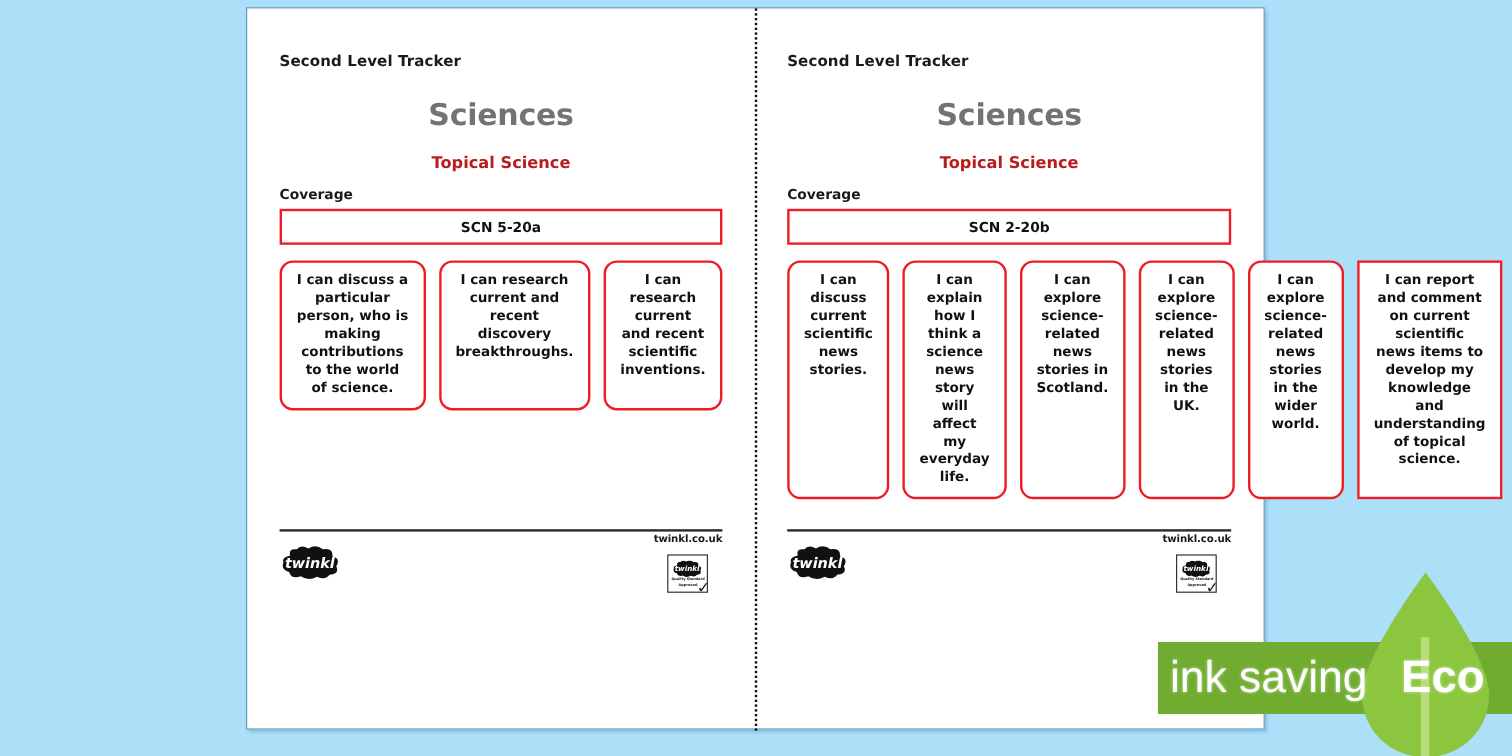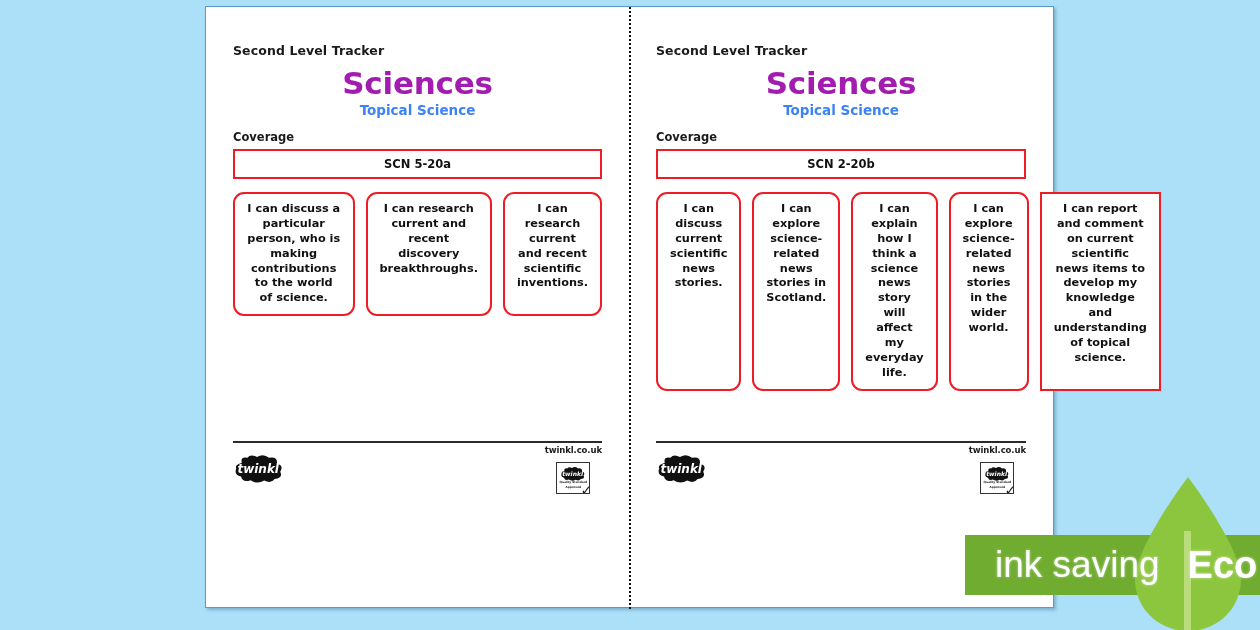--- a/index.html
+++ b/index.html
@@ -52,32 +52,32 @@
 
   
   .tracker-label {
     font-size: 12.5px;
     font-weight: 700;
     color: #1a1a1a;
     letter-spacing: .1px;
     margin: 0 0 8px 0;
   }
   .subject-title {
-    font-size: 31px;
-    font-weight: 700;
-    color: #a21caf;
-    text-align: center;
-    margin: 0;
+    font-size: 25px;
+    font-weight: 700;
+    color: #737373;
+    text-align: center;
+    margin: 16px;
     line-height: 1.1;
     letter-spacing: -.2px;
   }
   .subject-sub {
     font-size: 13.5px;
     font-weight: 700;
-    color: #3b82f6;
+    color: #b91c1c;
     text-align: center;
     margin: 3px 0 0 0;
     line-height: 1.1;
   }
   .coverage-label {
     font-size: 11.5px;
     font-weight: 700;
     color: #1a1a1a;
     margin: 12px 0 5px 0;
   }
@@ -208,21 +208,21 @@
   }
   .eco-word {
     position: relative;
     z-index: 32;
     color: #ffffff;
     font-size: 37px;
     font-weight: 400;
     font-family: "Liberation Sans", sans-serif;
     text-shadow: 0 0 3px rgba(255,255,255,.55);
   }
-  #eco-ink { margin-left: 30px; }
+  #eco-ink { margin-left: 10px; }
   #eco-eco {
     margin-left: 28px;
     font-weight: 700;
     font-size: 38px;
   }
 </style>
 </head>
 <body>
 
 <div id="sheet">
@@ -269,22 +269,23 @@
 
   <div class="page">
     <div class="tracker-label">Second Level Tracker</div>
     <div class="subject-title">Sciences</div>
     <div class="subject-sub">Topical Science</div>
     <div class="coverage-label">Coverage</div>
     <div class="code-bar">SCN 2-20b</div>
 
     <div class="stmt-list">
       <div class="stmt">I can discuss current scientific news stories.</div>
+      <div class="stmt">I can explain how I think a science news story will affect my everyday life.</div>
       <div class="stmt">I can explore science-related news stories in Scotland.</div>
-      <div class="stmt">I can explain how I think a science news story will affect my everyday life.</div>
+      <div class="stmt">I can explore science-related news stories in the UK.</div>
       <div class="stmt">I can explore science-related news stories in the wider world.</div>
       <div class="stmt square">I can report and comment on current scientific news items to develop my knowledge and understanding of topical science.</div>
     </div>
 
     <div class="footer">
       <div class="footer-rule"></div>
       <div class="footer-row">
         <div class="twinkl-logo">
           <svg viewBox="0 0 130 70" width="52" height="28">
             <path d="M22 20 Q18 4 36 7 Q44 -4 60 5 Q76 -5 90 7 Q112 3 110 22 Q128 26 118 42 Q126 58 104 60 Q96 72 78 64 Q60 74 44 63 Q24 70 20 54 Q2 50 8 34 Q4 24 22 20 Z" fill="#111111"></path>

